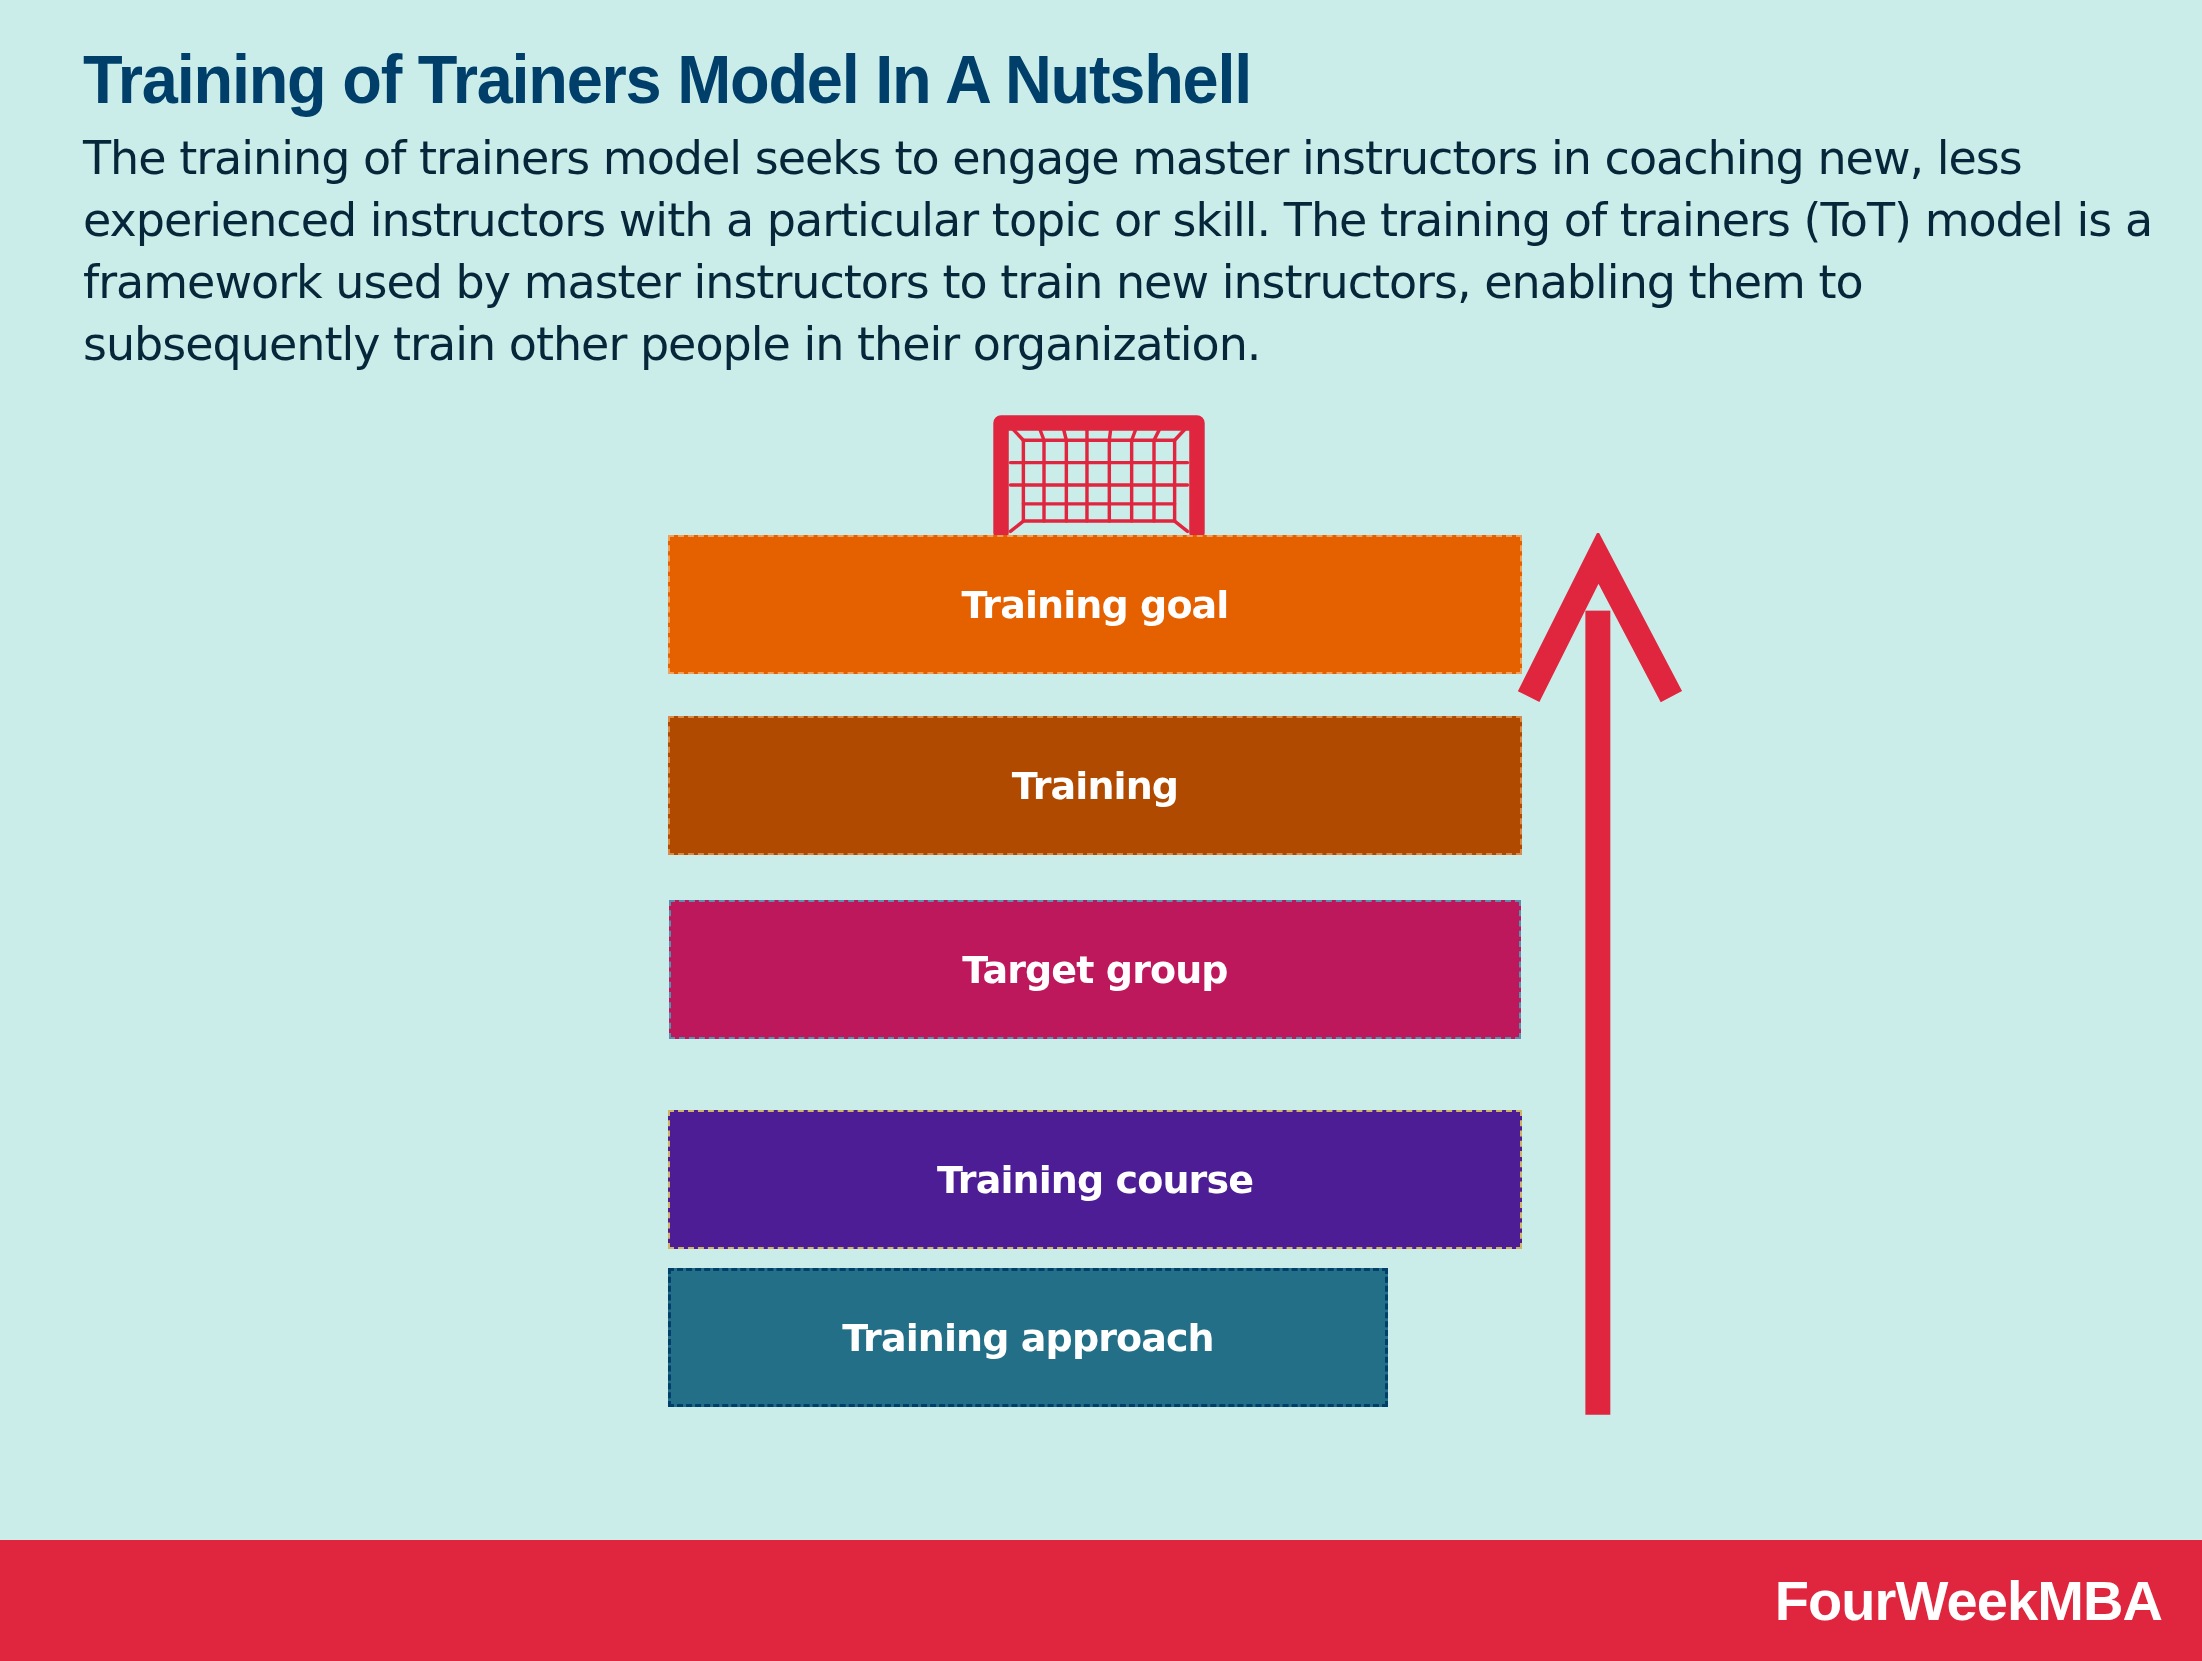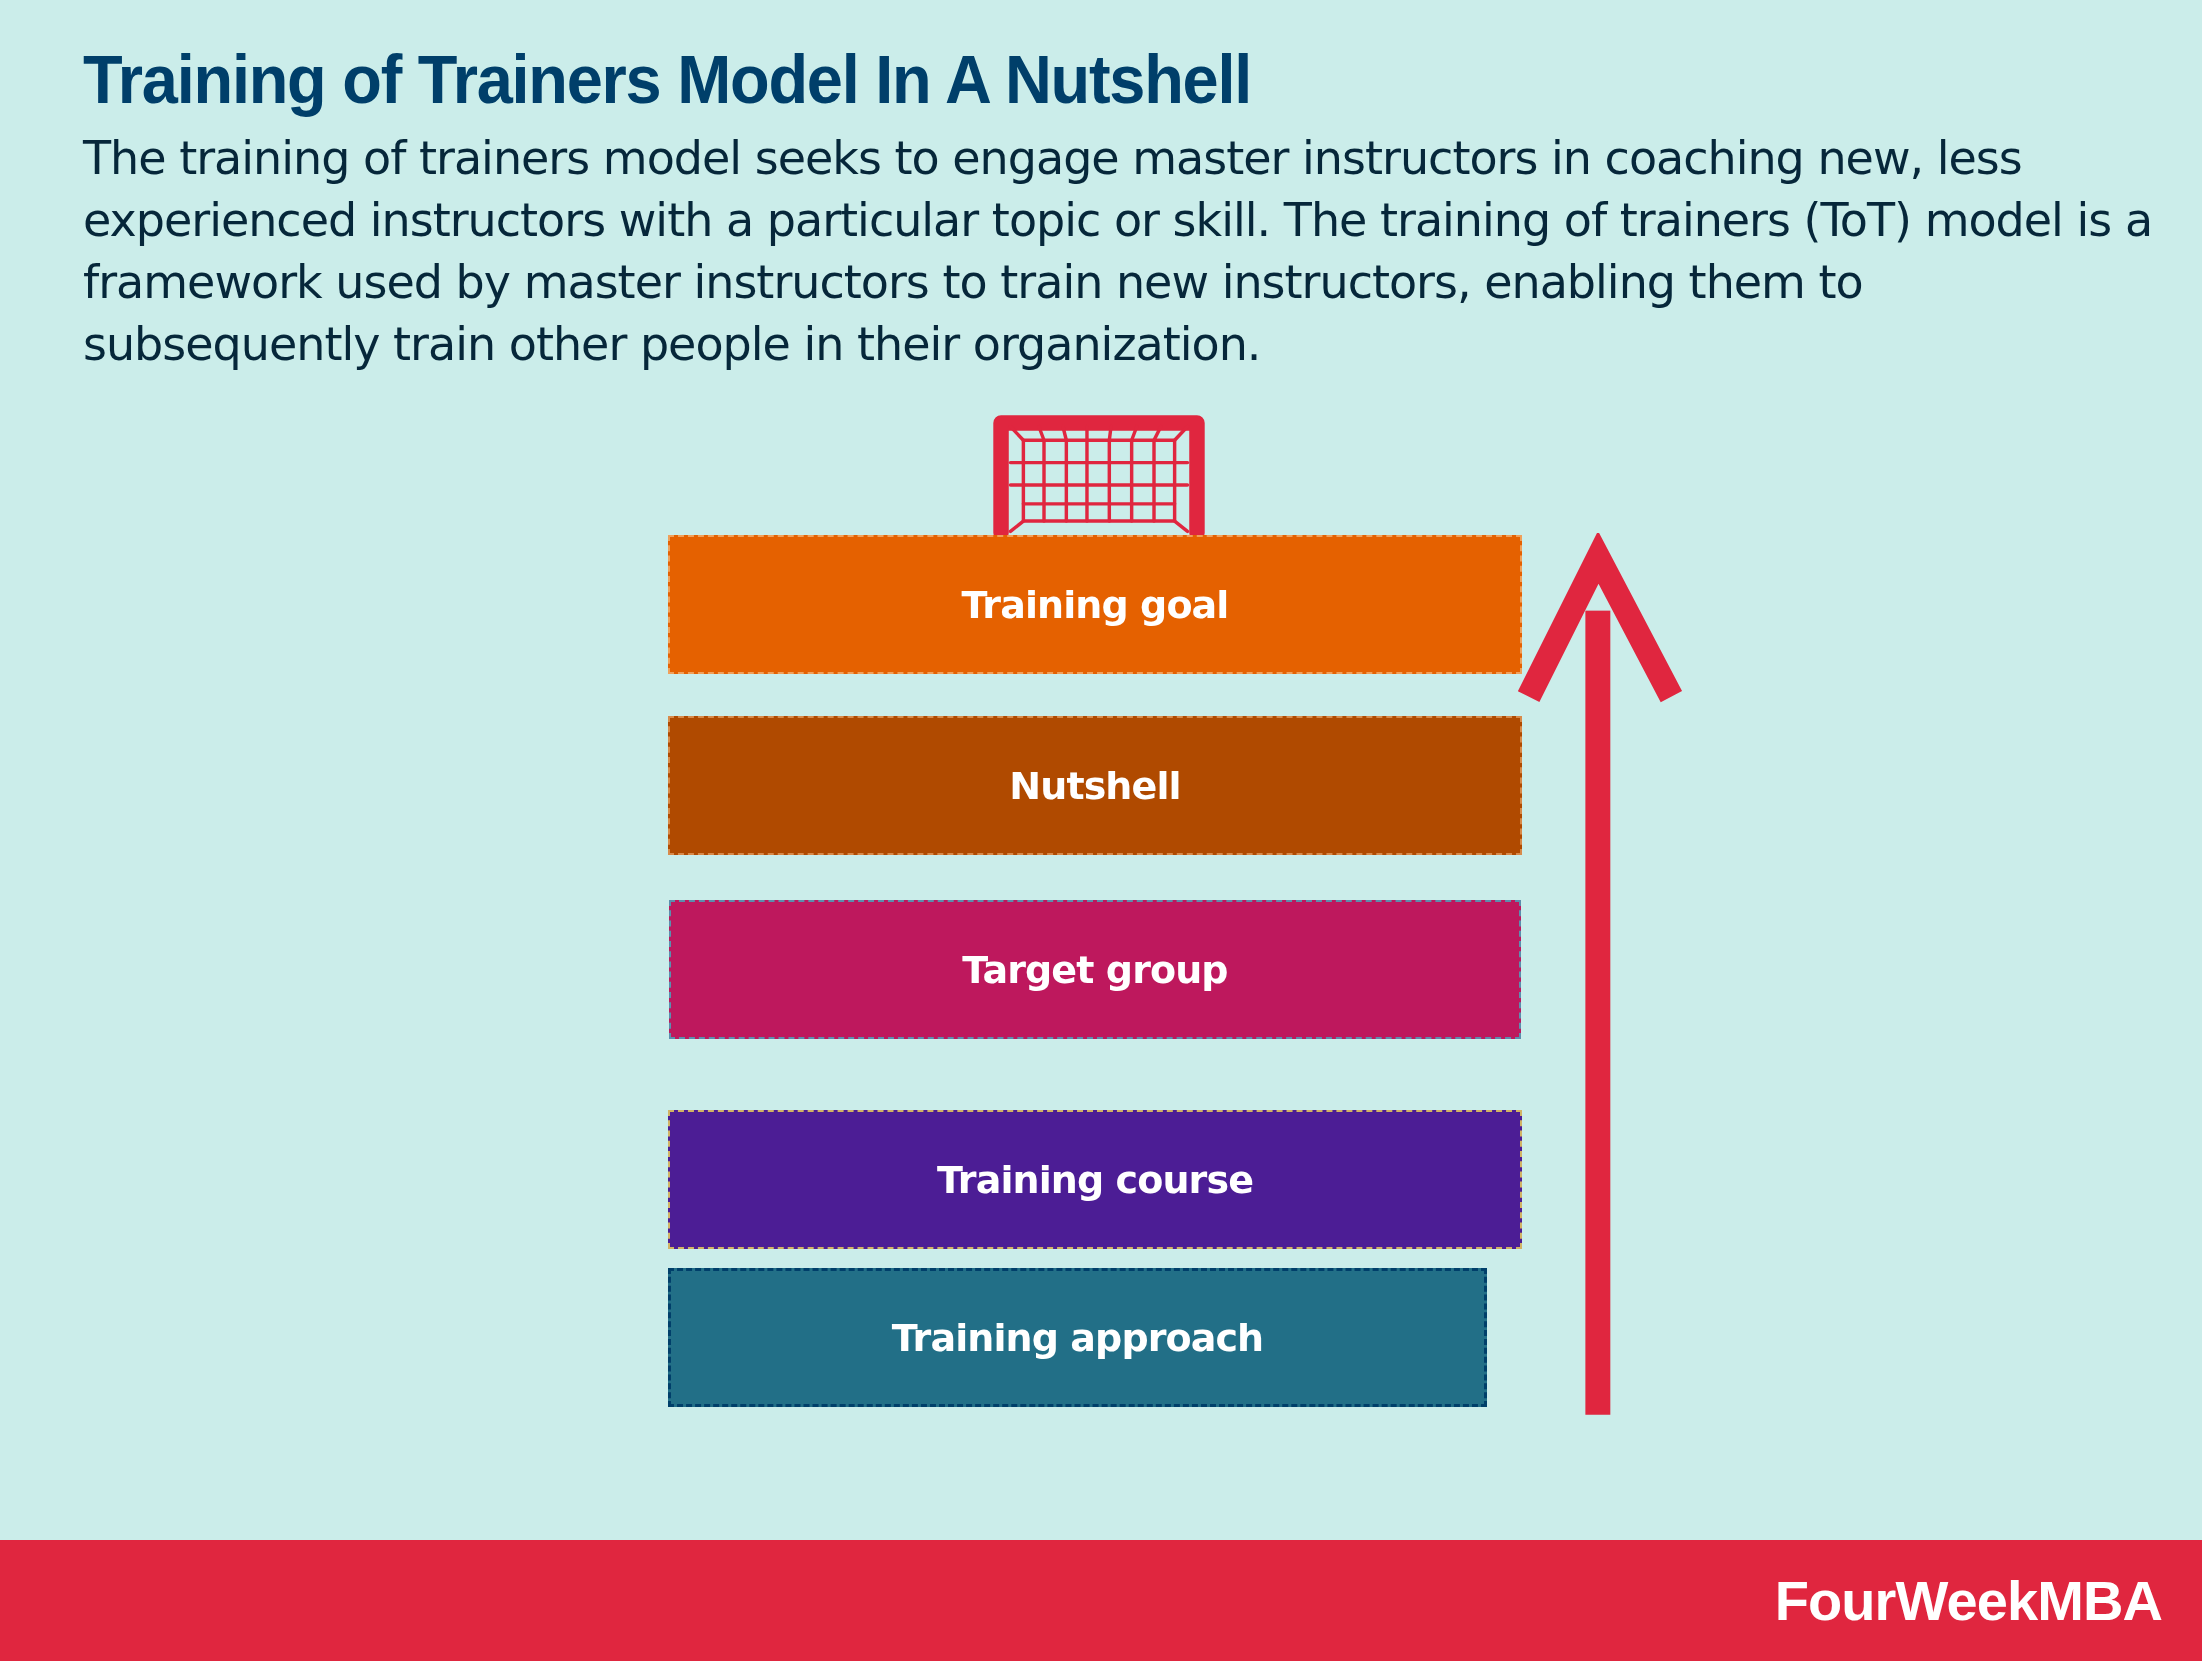--- a/index.html
+++ b/index.html
@@ -77,29 +77,29 @@
       <line x1="231" y1="86" x2="216" y2="86"></line>
     </g>
   </g>
 </svg>
 
 <div>
   <div class="box" style="top:535px; background:#e56100; border:2.6px dashed #f0a05a;">
     <span>Training goal</span>
   </div>
   <div class="box" style="top:716px; background:#b04a00; border:2.6px dashed #d88a4a;">
-    <span>Nutshell</span>
+    <span>Training</span>
   </div>
   <div class="box" style="top:900px; left:669px; width:852px; background:#be185d; border:2.6px dashed #5b8fae;text-align:center;">
     <span>Target group</span>
   </div>
   <div class="box" style="top:1110px; background:#4c1d95; border:2.6px dashed #d2b364;">
     <span>Training course</span>
   </div>
-  <div class="box" style="top:1268px; width:819px; background:#226f87; border:3.4px dashed #003f6a;">
+  <div class="box" style="top:1268px; width:720px; background:#226f87; border:3.4px dashed #003f6a;">
     <span>Training approach</span>
   </div>
 </div>
 
 <svg class="arrow" viewBox="0 0 200 1025">
   <rect x="83" y="90" width="29" height="935" fill="#e0263f"></rect>
   <polyline points="17,190 98,28 183,190" fill="none" stroke="#e0263f" stroke-width="28" stroke-linejoin="miter"></polyline>
 </svg>
 
 <div class="footer"></div>

